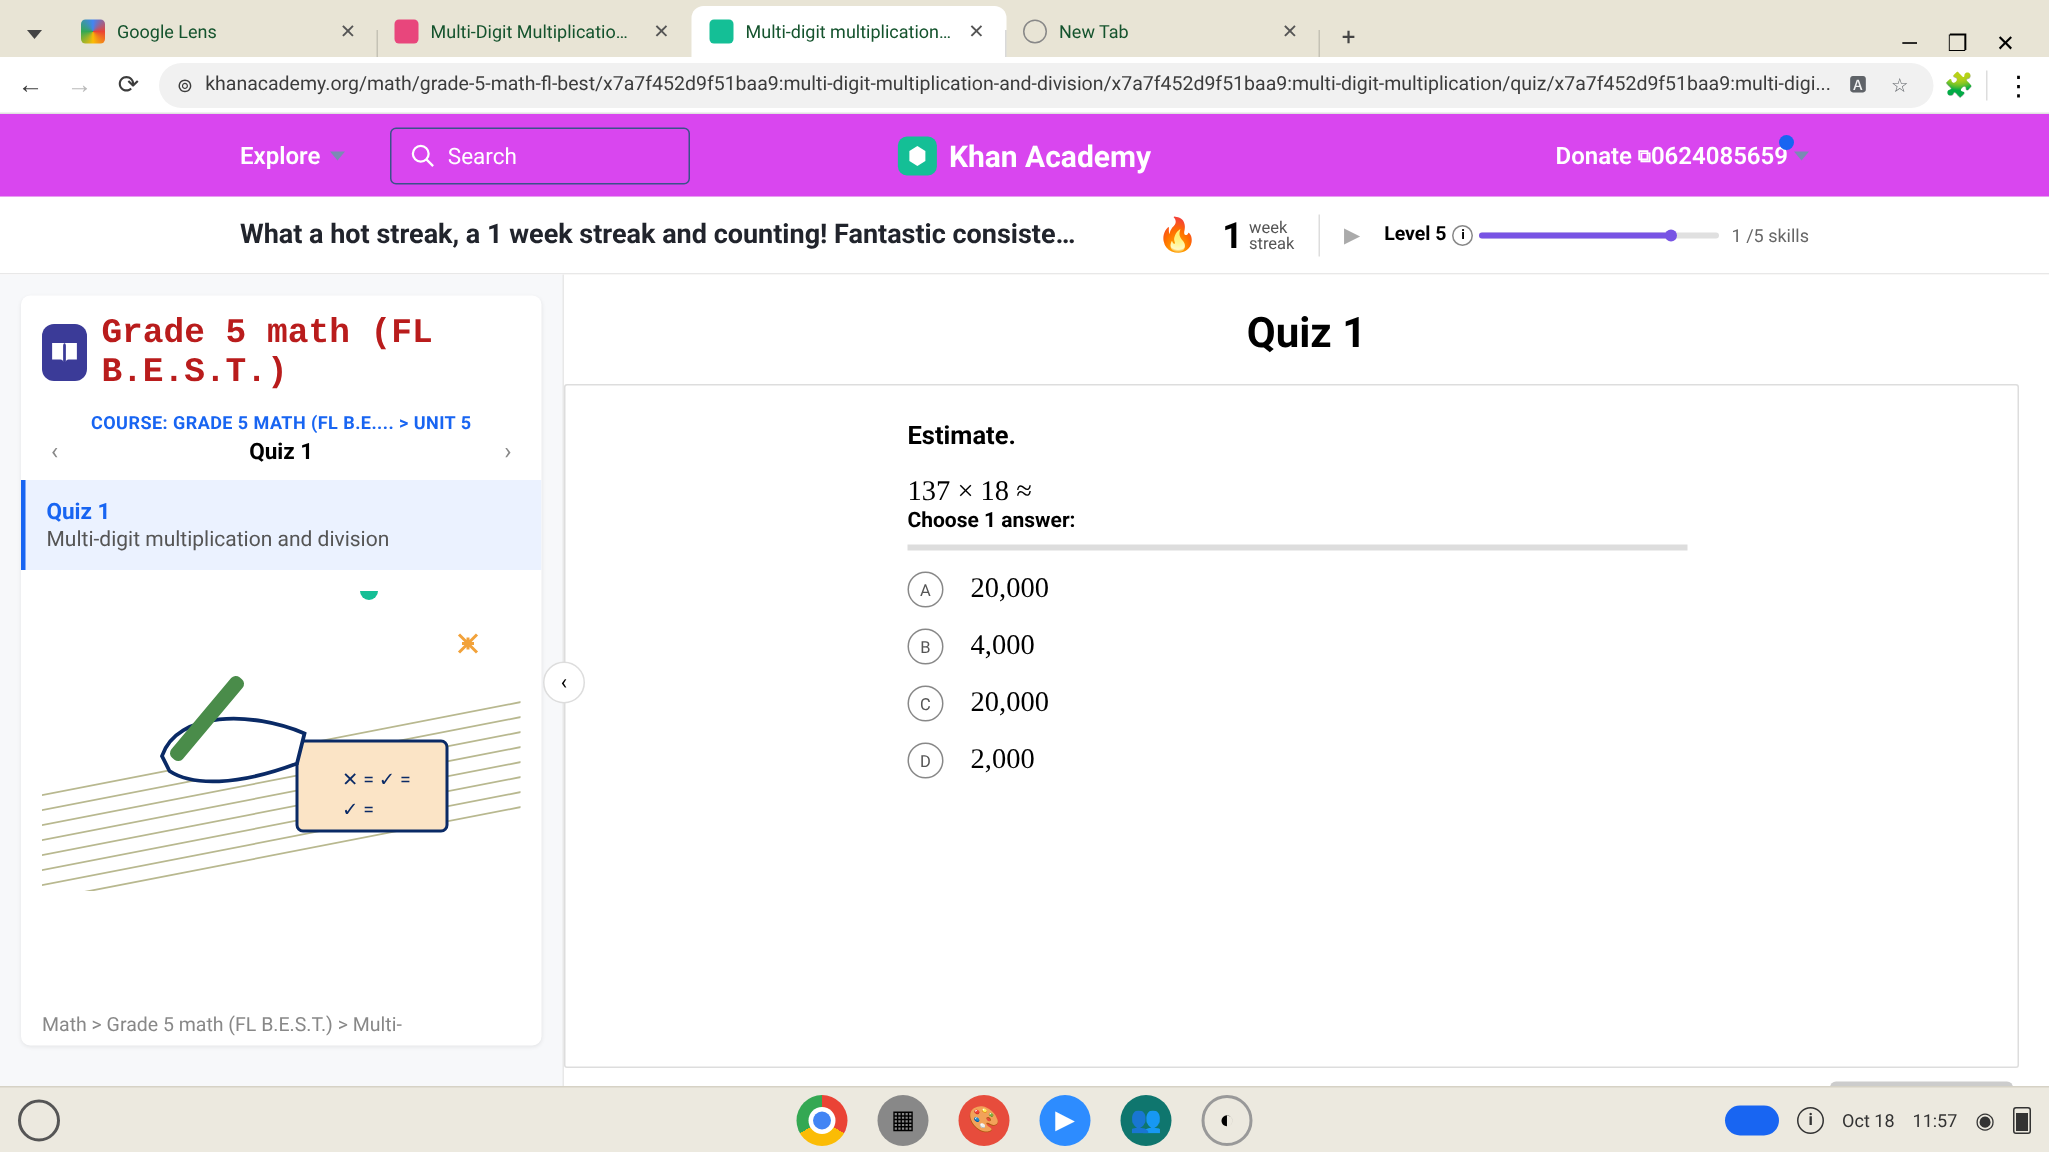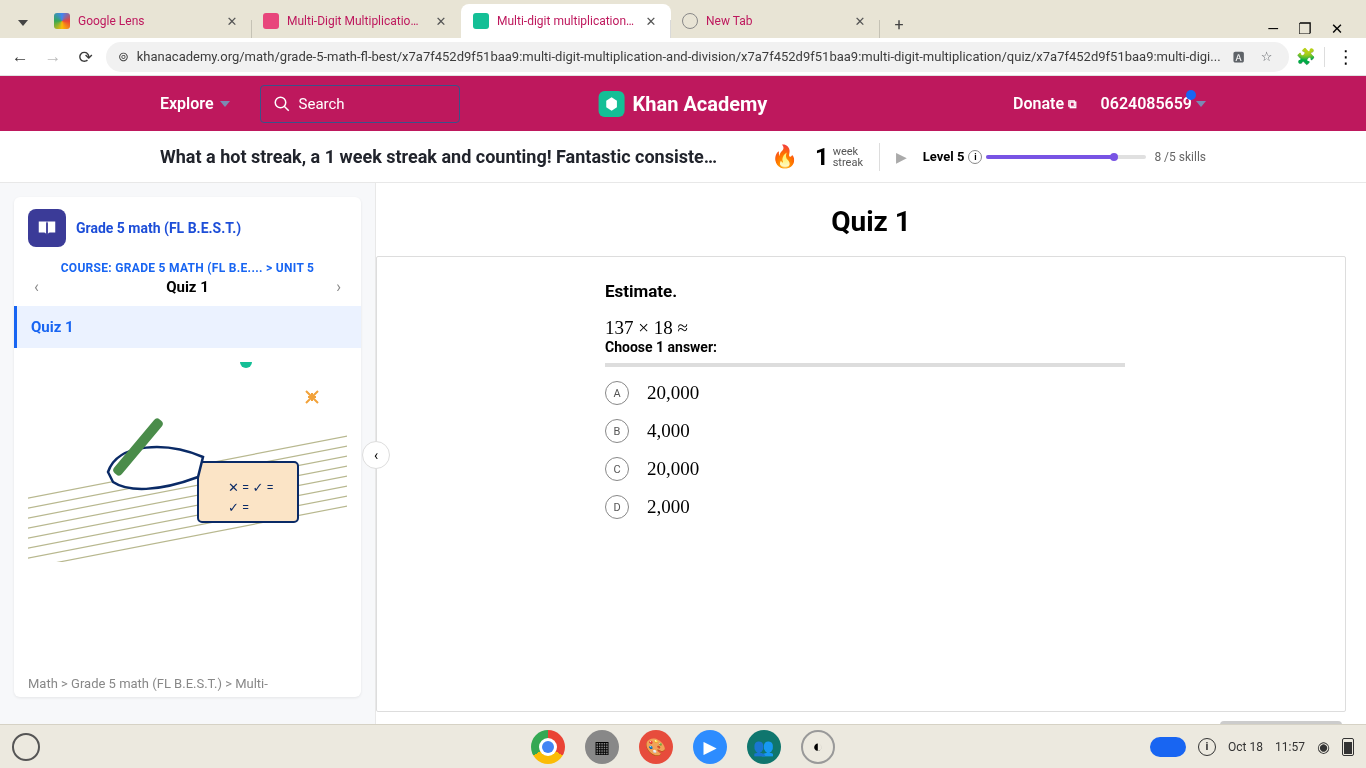--- a/index.html
+++ b/index.html
@@ -5,43 +5,43 @@
 * { margin: 0; padding: 0; box-sizing: border-box; font-family: -apple-system, BlinkMacSystemFont, "Segoe UI", Roboto, sans-serif; }
 body { width: 1366px; height: 768px; background: #f0ede4; overflow: hidden; }
 
 
 .browser-top { height: 76px; background: #e8e4d5; }
 .tab-strip { height: 38px; display: flex; align-items: flex-end; padding: 0 8px; gap: 0; }
 .tab-dropdown { width: 30px; height: 30px; display: flex; align-items: center; justify-content: center; margin-right: 4px; cursor: pointer; }
 .tab { height: 34px; display: flex; align-items: center; padding: 0 12px; gap: 8px; font-size: 12px; border-radius: 8px 8px 0 0; cursor: pointer; min-width: 0; flex: 0 1 210px; overflow: hidden; white-space: nowrap; }
 .tab.active { background: #fff; }
 .tab-favicon { width: 16px; height: 16px; flex-shrink: 0; border-radius: 3px; }
-.tab-title { flex: 1; overflow: hidden; text-overflow: ellipsis; color: #be185d; }
+.tab-title { flex: 1; overflow: hidden; text-overflow: ellipsis; color: #14532d; }
 .tab-close { width: 16px; height: 16px; display: flex; align-items: center; justify-content: center; font-size: 13px; color: #555; cursor: pointer; flex-shrink: 0; }
 .tab-sep { width: 1px; height: 18px; background: rgba(0,0,0,0.15); margin: 0 -1px; }
 .newtab-btn { width: 28px; height: 28px; display: flex; align-items: center; justify-content: center; font-size: 16px; color: #444; cursor: pointer; margin-left: 6px; }
 .window-controls { margin-left: auto; display: flex; gap: 14px; padding-right: 12px; }
 .window-btn { width: 18px; height: 18px; display: flex; align-items: center; justify-content: center; font-size: 15px; cursor: pointer; }
 
 .url-bar-row { height: 38px; background: #fff; display: flex; align-items: center; padding: 0 8px; gap: 8px; border-bottom: 1px solid #e2e2e2; }
 .nav-btn { width: 28px; height: 28px; display: flex; align-items: center; justify-content: center; color: #3c3c3c; font-size: 17px; cursor: pointer; }
 .url-box { flex: 1; height: 30px; background: #f1f1f1; border-radius: 15px; display: flex; align-items: center; padding: 0 12px; gap: 8px; font-size: 13px; color: #3c3c3c; }
 .url-text { flex: 1; overflow: hidden; text-overflow: ellipsis; white-space: nowrap; }
 .url-icon { width: 20px; height: 20px; display: flex; align-items: center; justify-content: center; color: #5f6368; cursor: pointer; }
 .menu-dot { display: flex; align-items: center; justify-content: center; width: 28px; height: 28px; font-size: 18px; cursor: pointer; }
 
 
-.ka-header { height: 55px; background: #be185d; display: flex; align-items: center; padding: 0 160px; color: #fff; position: relative; }
+.ka-header { height: 55px; background: #d946ef; display: flex; align-items: center; padding: 0 160px; color: #fff; position: relative; }
 .explore-btn { display: flex; align-items: center; gap: 6px; font-size: 16px; font-weight: 600; cursor: pointer; }
 .search-box { margin-left: 30px; width: 200px; height: 38px; border: 1px solid #3a5289; border-radius: 4px; display: flex; align-items: center; padding: 0 12px; gap: 8px; color: #fff; cursor: pointer; }
 .search-box input { background: transparent; border: none; color: #fff; font-size: 15px; outline: none; width: 100px; }
 .search-box input::placeholder { color: #fff; }
 .ka-logo { position: absolute; left: 50%; transform: translateX(-50%); display: flex; align-items: center; gap: 8px; font-size: 20px; font-weight: 700; }
 .ka-logo-icon { width: 26px; height: 26px; background: #14bf96; border-radius: 6px; display: flex; align-items: center; justify-content: center; }
-.header-right { margin-left: auto; display: flex; align-items: center; gap: 24px; font-size: 16px; font-weight: 600; }
+.header-right { margin-left: auto; display: flex; align-items: center; font-size: 16px; font-weight: 600; }
 .donate { display: flex; align-items: center; gap: 4px; cursor: pointer; }
 .user-menu { display: flex; align-items: center; gap: 4px; cursor: pointer; position: relative; }
 .user-dot { position: absolute; top: -4px; right: 10px; width: 10px; height: 10px; background: #1865f2; border-radius: 50%; }
 
 
 .streak-bar { height: 52px; background: #fff; display: flex; align-items: center; padding: 0 160px; border-bottom: 1px solid #e8e8e8; }
 .streak-msg { font-size: 18px; font-weight: 700; color: #21242c; flex: 0 1 560px; overflow: hidden; text-overflow: ellipsis; white-space: nowrap; }
 .streak-info { margin-left: auto; display: flex; align-items: center; gap: 16px; }
 .streak-fire { font-size: 22px; }
 .streak-count { display: flex; align-items: center; gap: 4px; }
@@ -58,21 +58,21 @@
 .level-progress-thumb { position: absolute; right: -4px; top: -2px; width: 8px; height: 8px; background: #7854e4; border-radius: 50%; }
 .level-skills { font-size: 12px; color: #666; }
 
 
 .main { display: flex; height: 585px; background: #fff; }
 .sidebar { width: 376px; background: #f7f8fa; border-right: 1px solid #e8e8e8; padding: 14px; overflow: hidden; }
 .sidebar-card { background: #fff; border-radius: 6px; box-shadow: 0 1px 3px rgba(0,0,0,0.08); padding: 12px 14px; height: 500px; position: relative; overflow: hidden; }
 .course-header { display: flex; align-items: center; gap: 10px; margin-bottom: 14px; }
 .course-icon { width: 38px; height: 38px; background: #3b3b98; border-radius: 8px; display: flex; align-items: center; justify-content: center; }
 .course-icon svg { fill: #fff; }
-.course-title { font-size: 14px; font-weight: 700; color: #1d4ed8; }
+.course-title { font-size: 23px; font-weight: 700; color: #b91c1c; font-family: Liberation Mono, monospace; }
 .breadcrumb-row { text-align: center; font-size: 12px; font-weight: 700; letter-spacing: 0.3px; color: #1865f2; margin-bottom: 2px; }
 .quiz-nav { display: flex; align-items: center; justify-content: space-between; margin-bottom: 10px; }
 .quiz-nav-arrow { color: #888; cursor: pointer; font-size: 16px; padding: 0 6px;}
 .quiz-nav-title { font-size: 15px; font-weight: 700; }
 .quiz-item { background: #ebf2ff; border-left: 3px solid #1865f2; padding: 12px 14px; margin: 0 -14px 14px; }
 .quiz-item-title { font-size: 15px; font-weight: 700; color: #1865f2; }
 .quiz-item-sub { font-size: 14px; color: #555; margin-top: 2px; }
 .illustration-wrap { position: relative; height: 200px; overflow: hidden; }
 .sidebar-breadcrumb-bottom { position: absolute; bottom: 6px; left: 14px; right: 14px; font-size: 13px; color: #888; overflow: hidden; white-space: nowrap; }
 
@@ -221,21 +221,21 @@
       <div class="level-label">
         <span>Level 5</span>
         <span class="level-info-icon">i</span>
       </div>
       <div class="level-progress-row">
         <div class="level-progress">
           <div class="level-progress-fill">
               <div class="level-progress-thumb"></div>
             </div>
         </div>
-        <span class="level-skills">8 /5 skills</span>
+        <span class="level-skills">1 /5 skills</span>
       </div>
     </div>
   </div>
 </div>
 
 <div class="main">
   <div class="sidebar">
     <div class="sidebar-card">
       <div class="course-header">
         <div class="course-icon">
@@ -246,20 +246,21 @@
         <div class="course-title">Grade 5 math (FL B.E.S.T.)</div>
       </div>
       <div class="breadcrumb-row">COURSE: GRADE 5 MATH (FL B.E.... &gt; UNIT 5</div>
       <div class="quiz-nav">
         <span class="quiz-nav-arrow">‹</span>
         <span class="quiz-nav-title">Quiz 1</span>
         <span class="quiz-nav-arrow">›</span>
       </div>
       <div class="quiz-item">
         <div class="quiz-item-title">Quiz 1</div>
+        <div class="quiz-item-sub">Multi-digit multiplication and division</div>
       </div>
       <div class="illustration-wrap">
         <svg width="320" height="200" viewBox="0 0 320 200">
           <g stroke="#b8b88f" stroke-width="1.2" fill="none">
             <line x1="-20" y1="160" x2="340" y2="90"></line>
               <line x1="-20" y1="170" x2="340" y2="100"></line>
               <line x1="-20" y1="180" x2="340" y2="110"></line>
             <line x1="-20" y1="190" x2="340" y2="120"></line>
               <line x1="-20" y1="200" x2="340" y2="130"></line>
               <line x1="-20" y1="210" x2="340" y2="140"></line>

